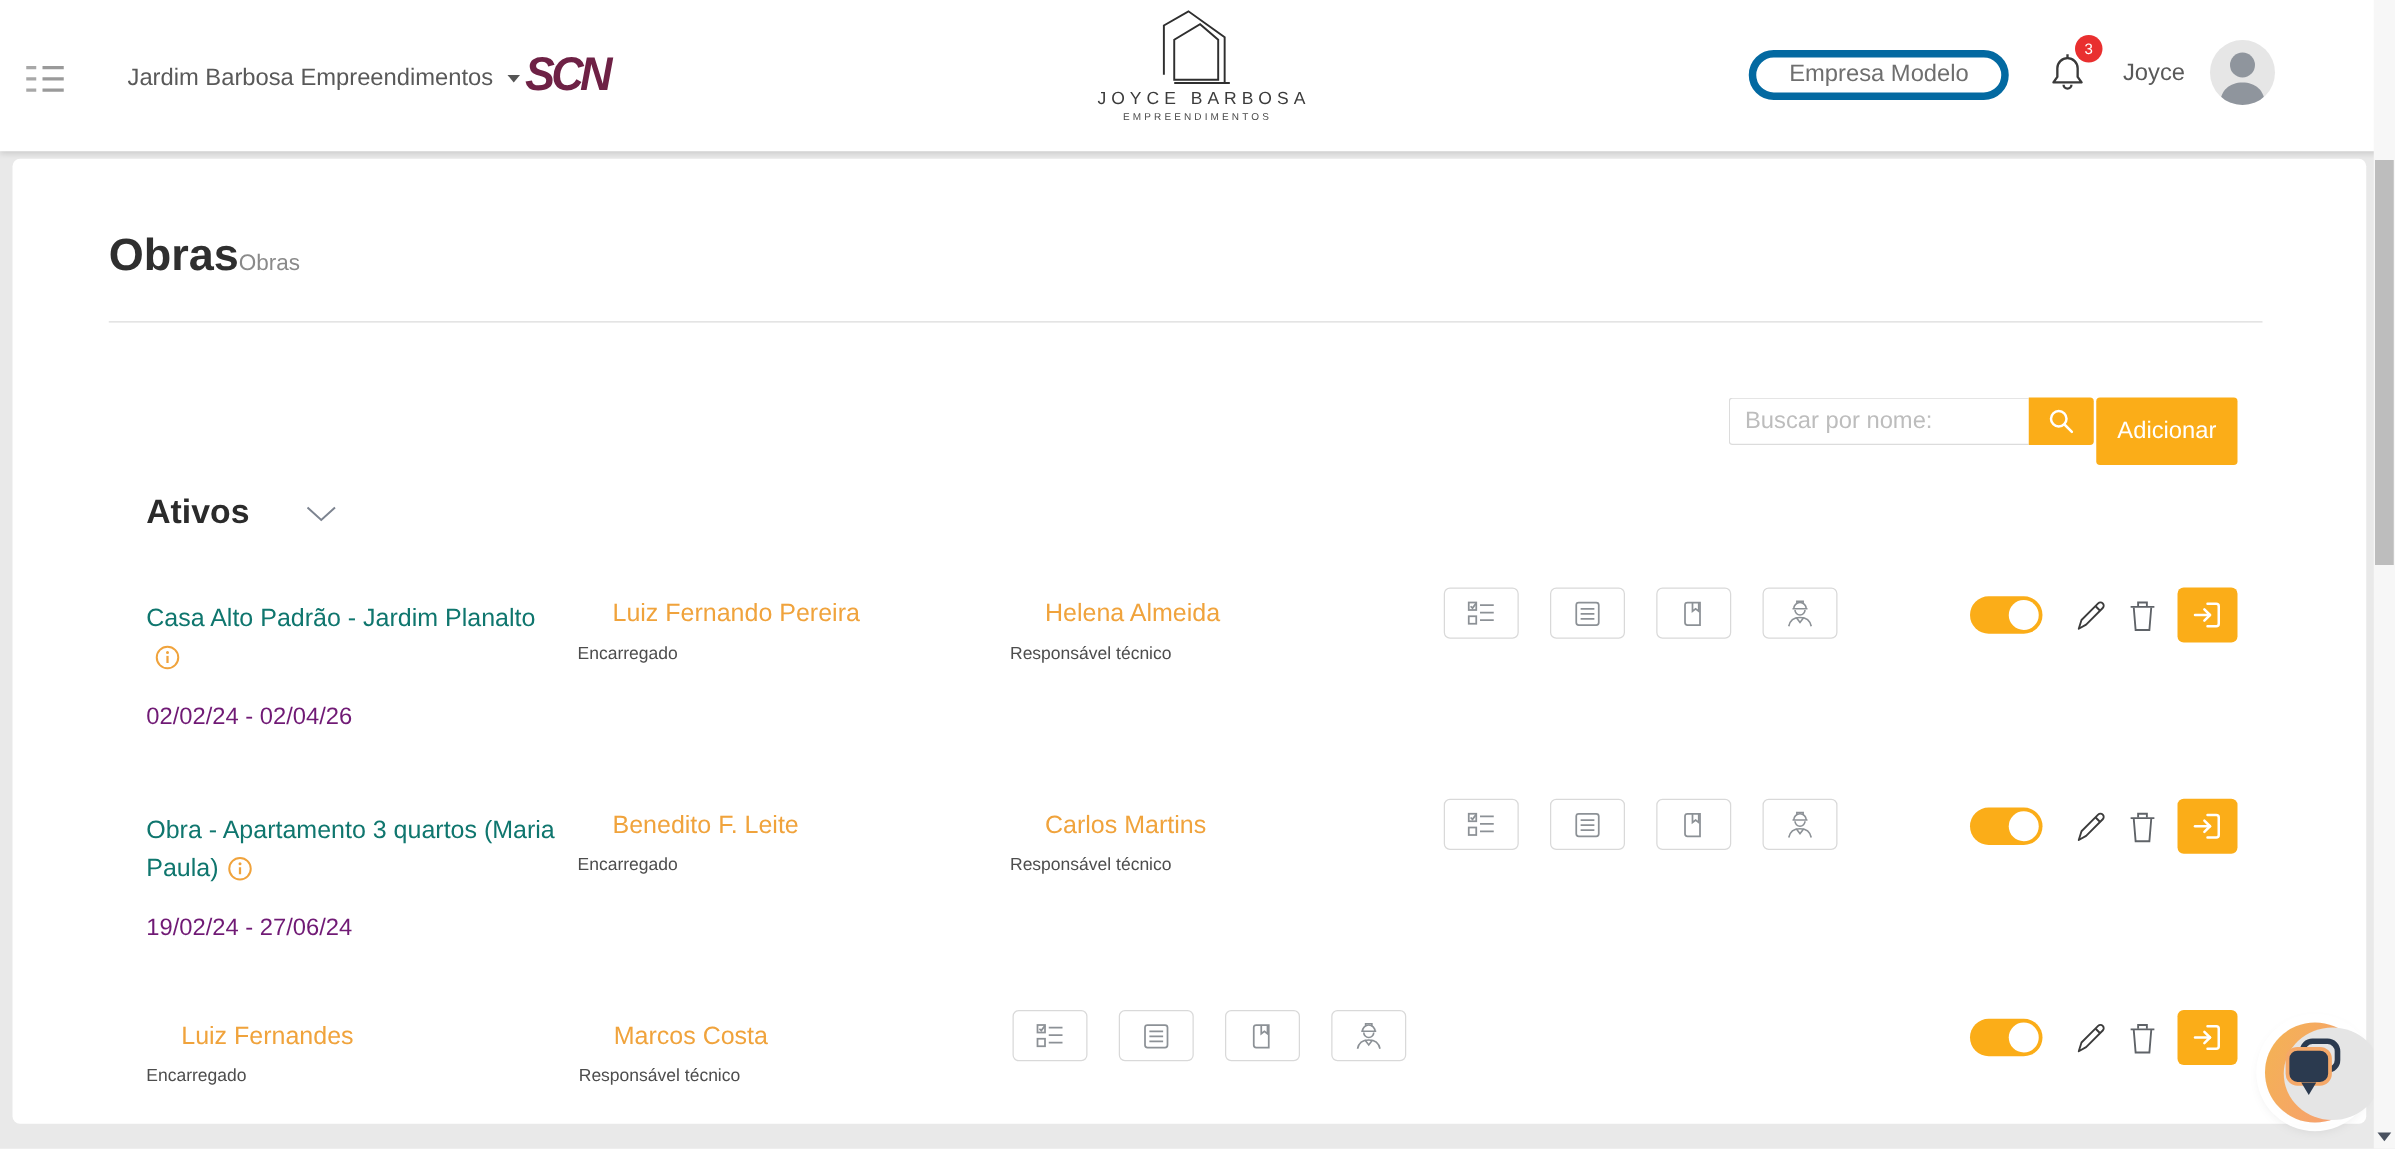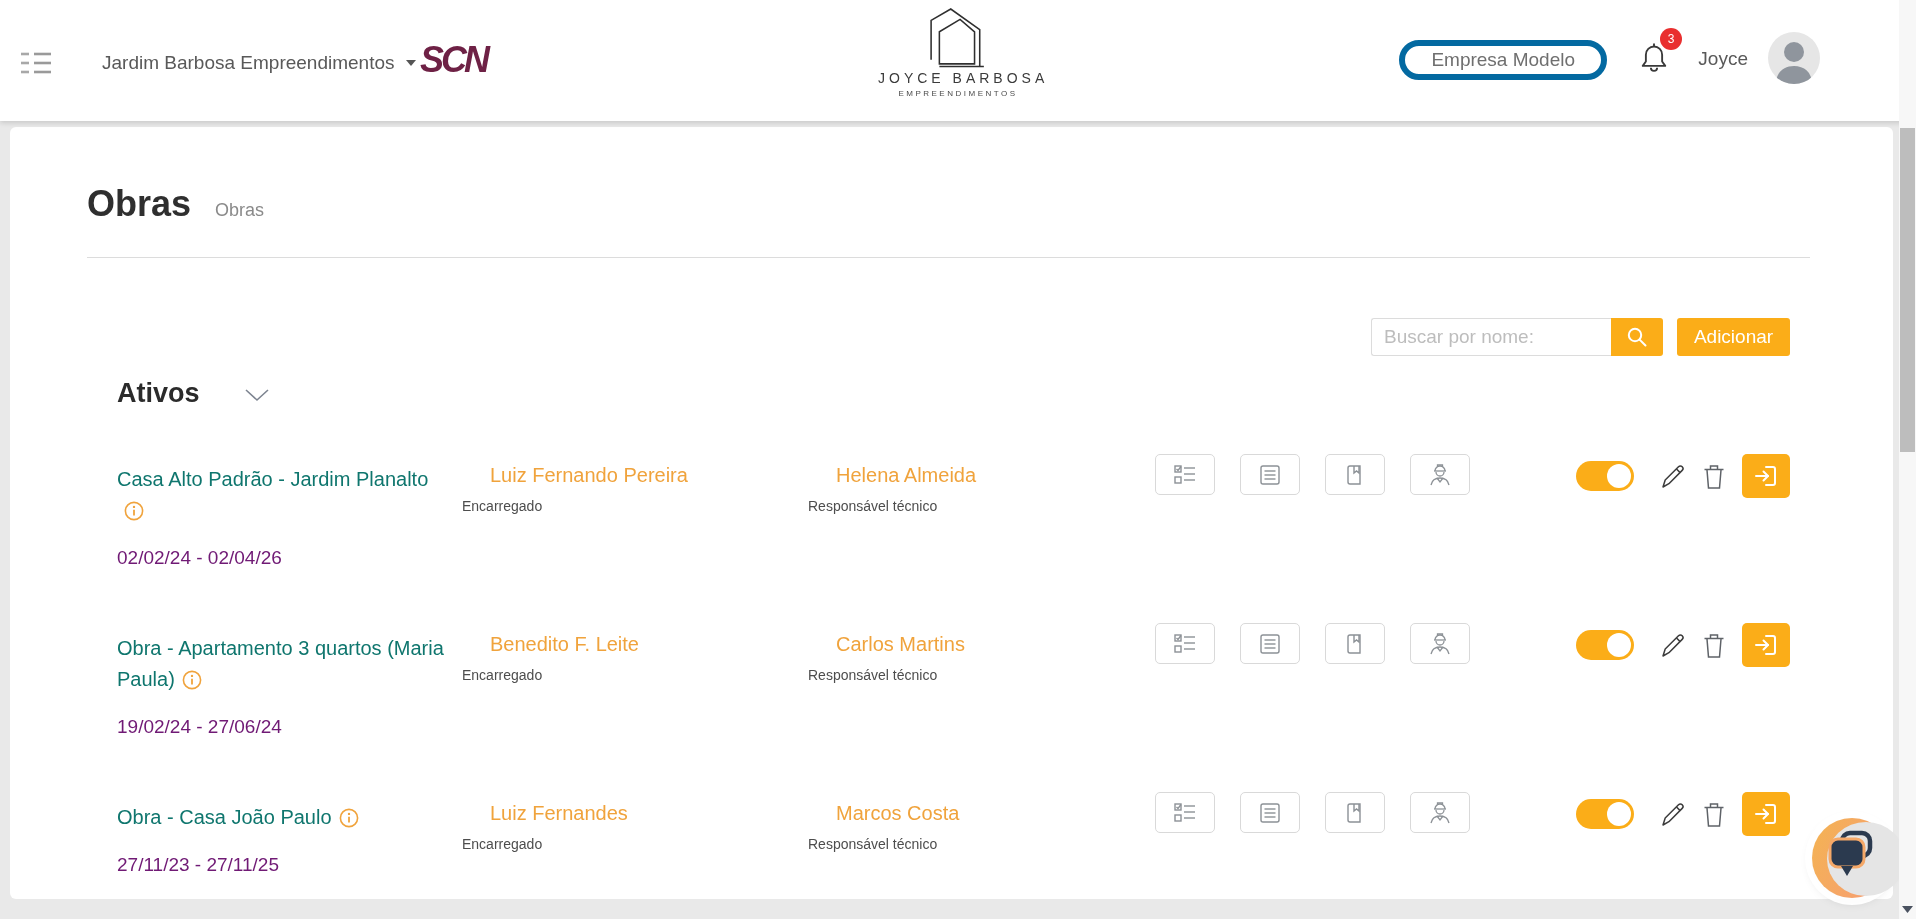--- a/index.html
+++ b/index.html
@@ -38,38 +38,38 @@
   .avatar {
     position:absolute; right:96px; top:32px; width:52px; height:52px; border-radius:50%;
     background:#e6e6e6; overflow:hidden; cursor:pointer;
   }
 
   
   .card {
     position:absolute; left:10px; top:127px; width:1883px; height:772px;
     background:#fff; border-radius:6px; padding:56px 0 0 0;
   }
-  .page-head { display:flex; align-items:baseline; gap:24px; padding-left:77px; }
+  .page-head { display:flex; align-items:baseline; padding-left:77px; }
   .page-title { font-size:36px; font-weight:700; color:#2f2f2f; }
   .breadcrumb { font-size:18px; color:#8a8a8a; }
   .rule { border:none; border-top:1px solid #dcdcdc; margin:32px 83px 0 77px; }
 
-  .toolbar { display:flex; justify-content:flex-end; align-items:flex-start; margin:60px 103px 0 0; gap:14px; }
+  .toolbar { display:flex; justify-content:flex-end; align-items:flex-start; margin:60px 103px 0 0; gap:2px; }
   .search-group { display:flex; }
   .search-input {
     width:240px; height:38px; border:1px solid #dcdcdc; border-right:none; border-radius:3px 0 0 3px;
     font-family:inherit; font-size:19px; color:#444; padding:0 12px; outline:none;
   }
   .search-input::placeholder { color:#bdbdbd; }
   .search-btn {
     width:52px; height:38px; background:#fbad18; border:none; border-radius:0 3px 3px 0;
     display:flex; align-items:center; justify-content:center; cursor:pointer;
   }
   .add-btn {
-    width:113px; height:38px; background:#fbad18; border:none; border-radius:3px;
+    width:113px; height:54px; background:#fbad18; border:none; border-radius:3px;
     color:#fff; font-family:inherit; font-size:19px; cursor:pointer;
   }
 
   .section-head { display:flex; align-items:flex-end; gap:40px; padding-left:107px; margin-top:22px; }
   .section-title { font-size:27px; font-weight:700; color:#2b2b2b; }
   .chev-btn { background:none; border:none; cursor:pointer; padding:4px; }
 
   
   .rows { margin-top:55px; }
   .row { display:flex; align-items:flex-start; padding:0 103px 0 107px; margin-bottom:64px; }
@@ -391,28 +391,20 @@
                 <path d="M13 4 h7 a2 2 0 0 1 2 2 v14 a2 2 0 0 1 -2 2 h-7"></path>
                 <line x1="3" y1="13" x2="15" y2="13"></line>
                 <path d="M10.5 8.5 L15 13 l-4.5 4.5"></path>
               </g>
             </svg>
           </button>
       </div>
     </div>
 
     <div class="row">
-      <div class="c1">
-        <div class="work-title"><span>Obra - Casa João Paulo</span><span class="info-ic"><svg width="20" height="20" viewBox="0 0 20 20">
-                <circle cx="10" cy="10" r="8.6" fill="none" stroke="#f0a33c" stroke-width="1.6"></circle>
-                <circle cx="10" cy="5.9" r="1.2" fill="#f0a33c"></circle>
-                <line x1="10" y1="8.7" x2="10" y2="14.4" stroke="#f0a33c" stroke-width="1.8"></line>
-              </svg></span></div>
-        <div class="work-dates">27/11/23 - 27/11/25</div>
-      </div>
       <div class="c2">
         <a class="person-link">Luiz Fernandes</a>
         <div class="person-role">Encarregado</div>
       </div>
       <div class="c3">
         <a class="person-link">Marcos Costa</a>
         <div class="person-role">Responsável técnico</div>
       </div>
       <div class="icon-group">
         <button class="ic-btn">

